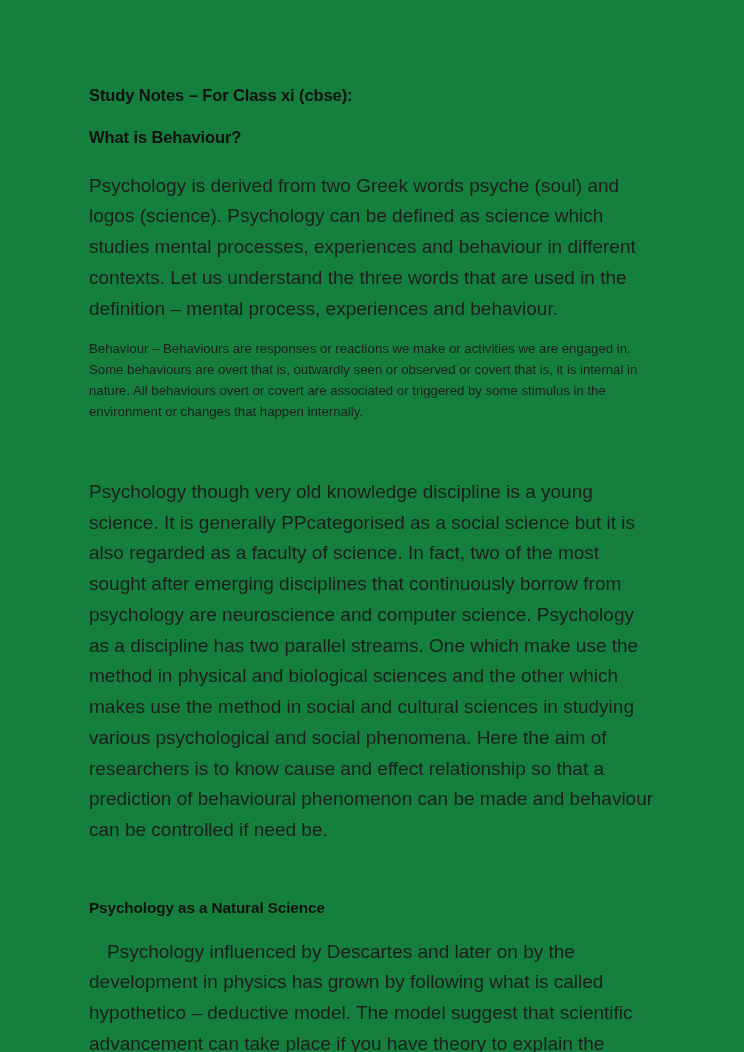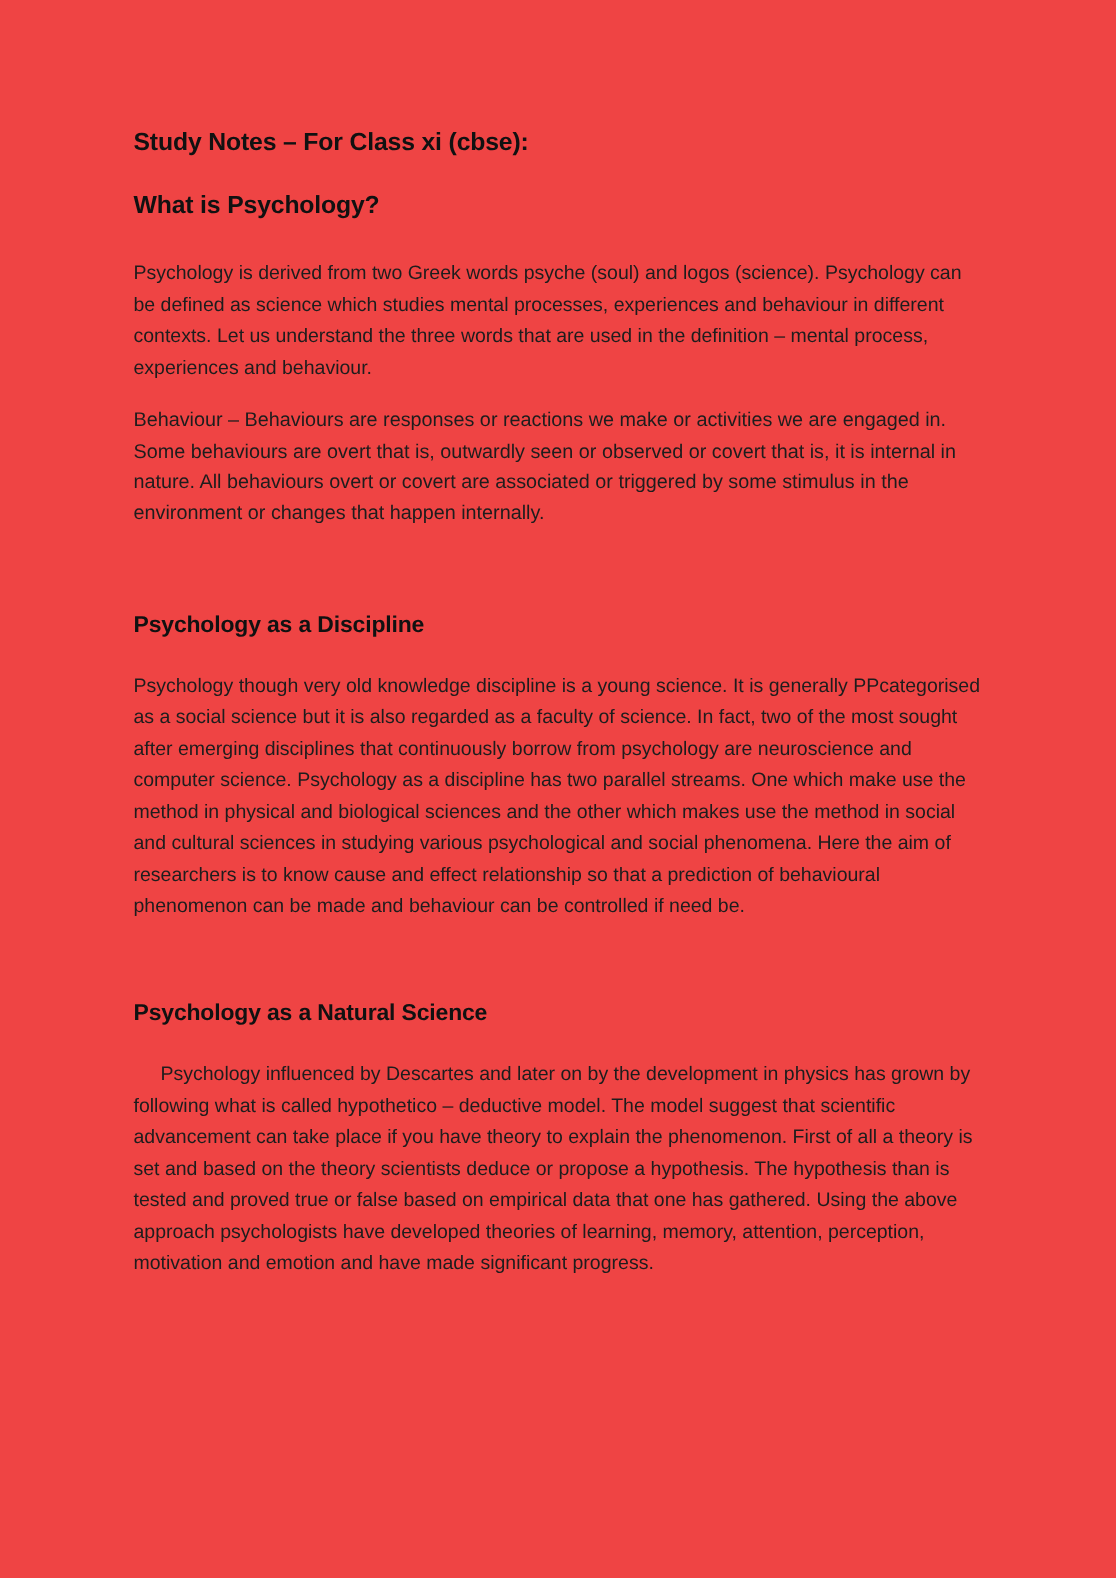--- a/index.html
+++ b/index.html
@@ -11,21 +11,21 @@
     width: 744px;
     height: 1052px;
     font-family: "Liberation Sans", sans-serif;
     color: #1a1a1a;
     -webkit-font-smoothing: antialiased;
   }
   .page {
     position: relative;
     width: 744px;
     height: 1052px;
-    background: #ef4444;
+    background: #15803d;
     box-sizing: border-box;
     padding: 84px 89px 40px 89px;
     overflow: hidden;
   }
   .doc-body {
     width: 567px;
   }
   .title {
     font-size: 16.5px;
     font-weight: bold;
@@ -39,21 +39,21 @@
   }
   .section-heading {
     font-size: 15.3px;
     font-weight: bold;
     line-height: 1.35;
     letter-spacing: -0.1px;
     color: #111111;
     margin: 0 0 18px 0;
   }
   .para {
-    font-size: 13px;
+    font-size: 19px;
     line-height: 1.62;
     margin: 0 0 15px 0;
     text-align: left;
     color: #1d1d1d;
   }
   .para.small {
     font-size: 13.2px;
     line-height: 1.58;
     margin-bottom: 4px;
   }
@@ -71,31 +71,30 @@
   }
 </style>
 </head>
 <body>
 
 <div class="page">
   <div class="doc-body">
 
     <h1 class="title">Study Notes – For Class xi (cbse):</h1>
 
-    <h1 class="title second">What is Psychology?</h1>
+    <h1 class="title second">What is Behaviour?</h1>
 
     <p class="para">Psychology is derived from two Greek words psyche (soul) and logos (science). Psychology can be defined as science which studies mental processes, experiences and behaviour in different contexts. Let us understand the three words that are used in the definition – mental process, experiences and behaviour.</p>
 
 
 
     <p class="para small">Behaviour – Behaviours are responses or reactions we make or activities we are engaged in. Some behaviours are overt that is, outwardly seen or observed or covert that is, it is internal in nature. All behaviours overt or covert are associated or triggered by some stimulus in the environment or changes that happen internally.</p>
 
     <div class="gap-before-section"></div>
 
-    <h2 class="section-heading">Psychology as a Discipline</h2>
 
     <p class="para last">Psychology though very old knowledge discipline is a young science. It is generally PPcategorised as a social science but it is also regarded as a faculty of science. In fact, two of the most sought after emerging disciplines that continuously borrow from psychology are neuroscience and computer science. Psychology as a discipline has two parallel streams. One which make use the method in physical and biological sciences and the other which makes use the method in social and cultural sciences in studying various psychological and social phenomena. Here the aim of researchers is to know cause and effect relationship so that a prediction of behavioural phenomenon can be made and behaviour can be controlled if need be.</p>
 
     <div class="gap-before-section tall"></div>
 
     <h2 class="section-heading">Psychology as a Natural Science</h2>
 
     <p class="para indent last">Psychology influenced by Descartes and later on by the development in physics has grown by following what is called hypothetico – deductive model. The model suggest that scientific advancement can take place if you have theory to explain the phenomenon. First of all a theory is set and based on the theory scientists deduce or propose a hypothesis. The hypothesis than is tested and proved true or false based on empirical data that one has gathered. Using the above approach psychologists have developed theories of learning, memory, attention, perception, motivation and emotion and have made significant progress.</p>
 
   </div>

